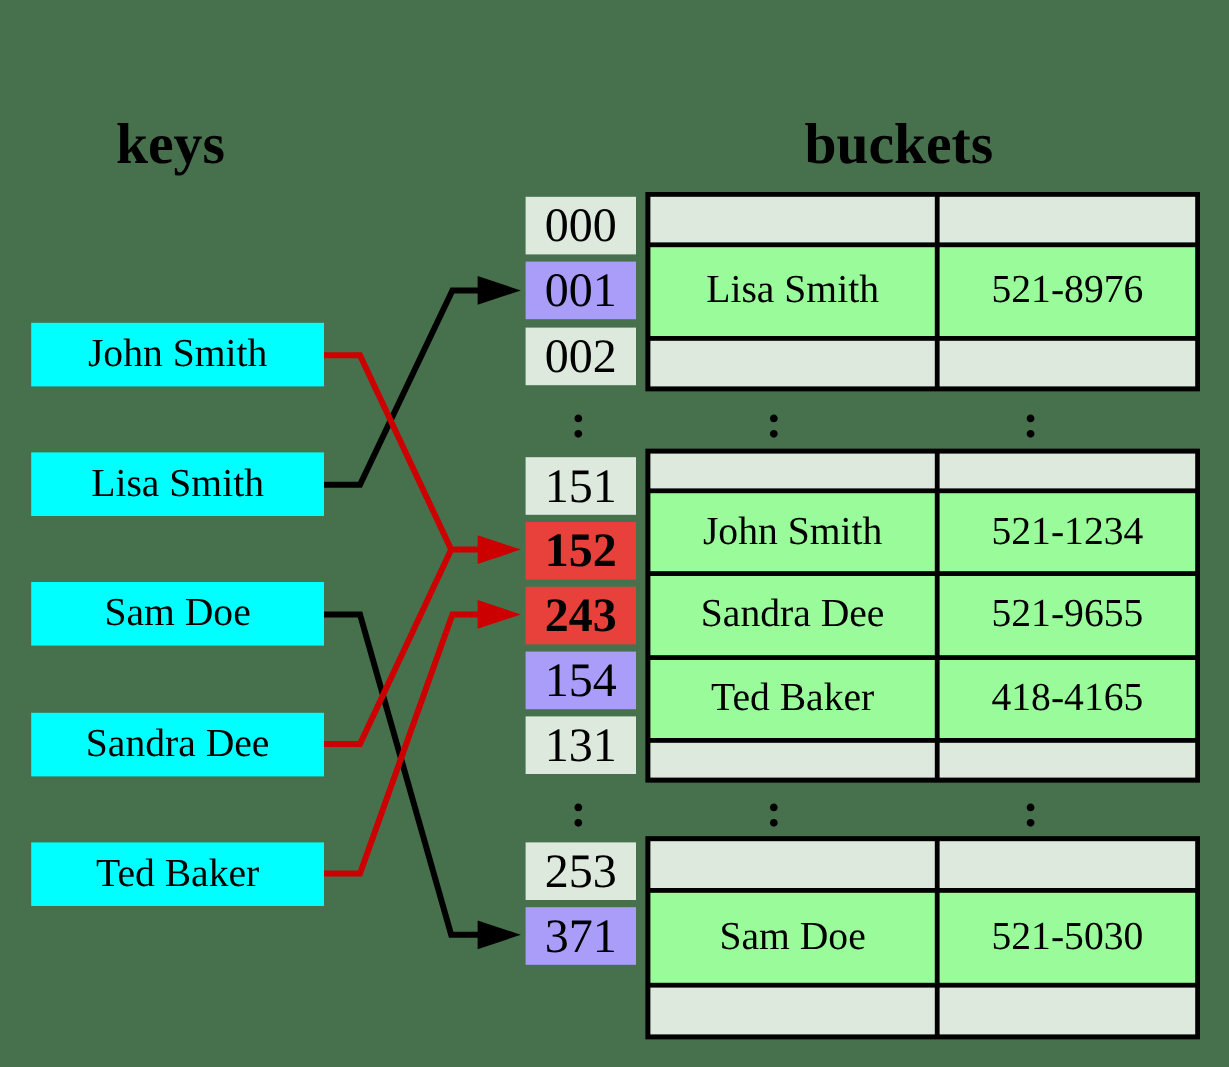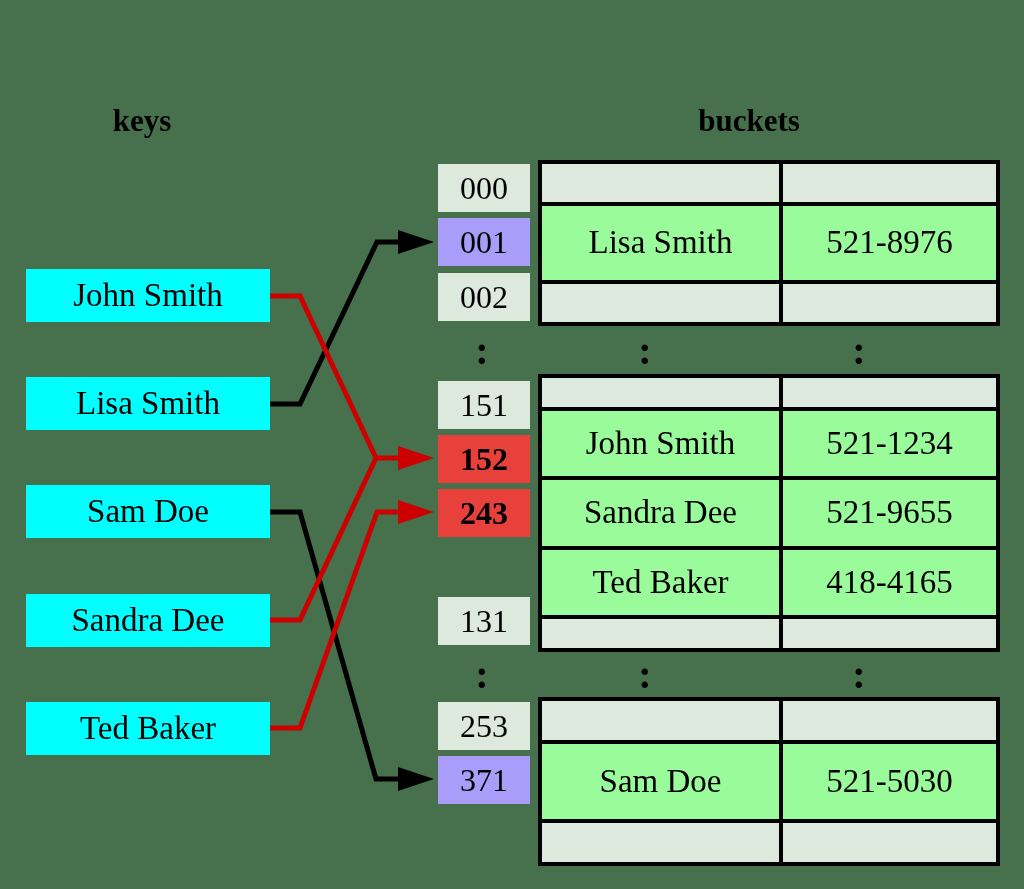--- a/index.html
+++ b/index.html
@@ -6,33 +6,33 @@
   body{
     width:1024px;height:889px;
     background:var(--background,#47714d);
     font-family:"Liberation Serif", serif;
     color:#000;
     overflow:hidden;
   }
   .canvas{position:relative;width:1024px;height:889px;}
   .title{
     position:absolute;top:100px;
-    font-weight:bold;font-size:31px;line-height:42px;
+    font-weight:bold;font-size:48px;line-height:42px;
     text-align:center;
   }
   .keys-title{left:20px;width:244px;}
   .buckets-title{left:518px;width:462px;}
   .key-box{
     position:absolute;left:26px;width:244px;height:53px;
     background:var(--key_box,#00ffff);
     line-height:53px;text-align:center;font-size:33px;
   }
   .icell{
     position:absolute;left:438px;width:92px;height:48px;
-    line-height:48px;text-align:center;font-size:32px;
+    line-height:48px;text-align:center;font-size:40px;
   }
   .icell.empty{background:var(--empty_cell,#dde9dd);}
   .icell.occupied{background:var(--occupied_index,#aa9dfa);}
   .icell.collision{background:var(--collision_index,#e8413c);font-weight:bold;}
   .bucket-table{
     position:absolute;left:538px;width:462px;
     box-sizing:border-box;border:4px solid #000;background:#000;
     display:grid;grid-template-columns:237px 213px;gap:4px;
   }
   .bcell{
@@ -60,20 +60,21 @@
   <div class="key-box" style="top:485px">Sam Doe</div>
   <div class="key-box" style="top:594px">Sandra Dee</div>
   <div class="key-box" style="top:702px">Ted Baker</div>
 
   <div class="icell empty" style="top:164px">000</div>
   <div class="icell occupied" style="top:218px">001</div>
   <div class="icell empty" style="top:273px">002</div>
   <div class="icell empty" style="top:381px">151</div>
   <div class="icell collision" style="top:435px">152</div>
   <div class="icell collision" style="top:489px">243</div>
+  <div class="icell occupied" style="top:543px">154</div>
   <div class="icell empty" style="top:597px">131</div>
   <div class="icell empty" style="top:702px">253</div>
   <div class="icell occupied" style="top:756px">371</div>
 
   <div class="bucket-table" style="top:160px;height:166px">
     <div class="bcell"></div>
     <div class="bcell"></div>
     <div class="bcell filled">Lisa Smith</div>
     <div class="bcell filled">521-8976</div>
     <div class="bcell"></div>

